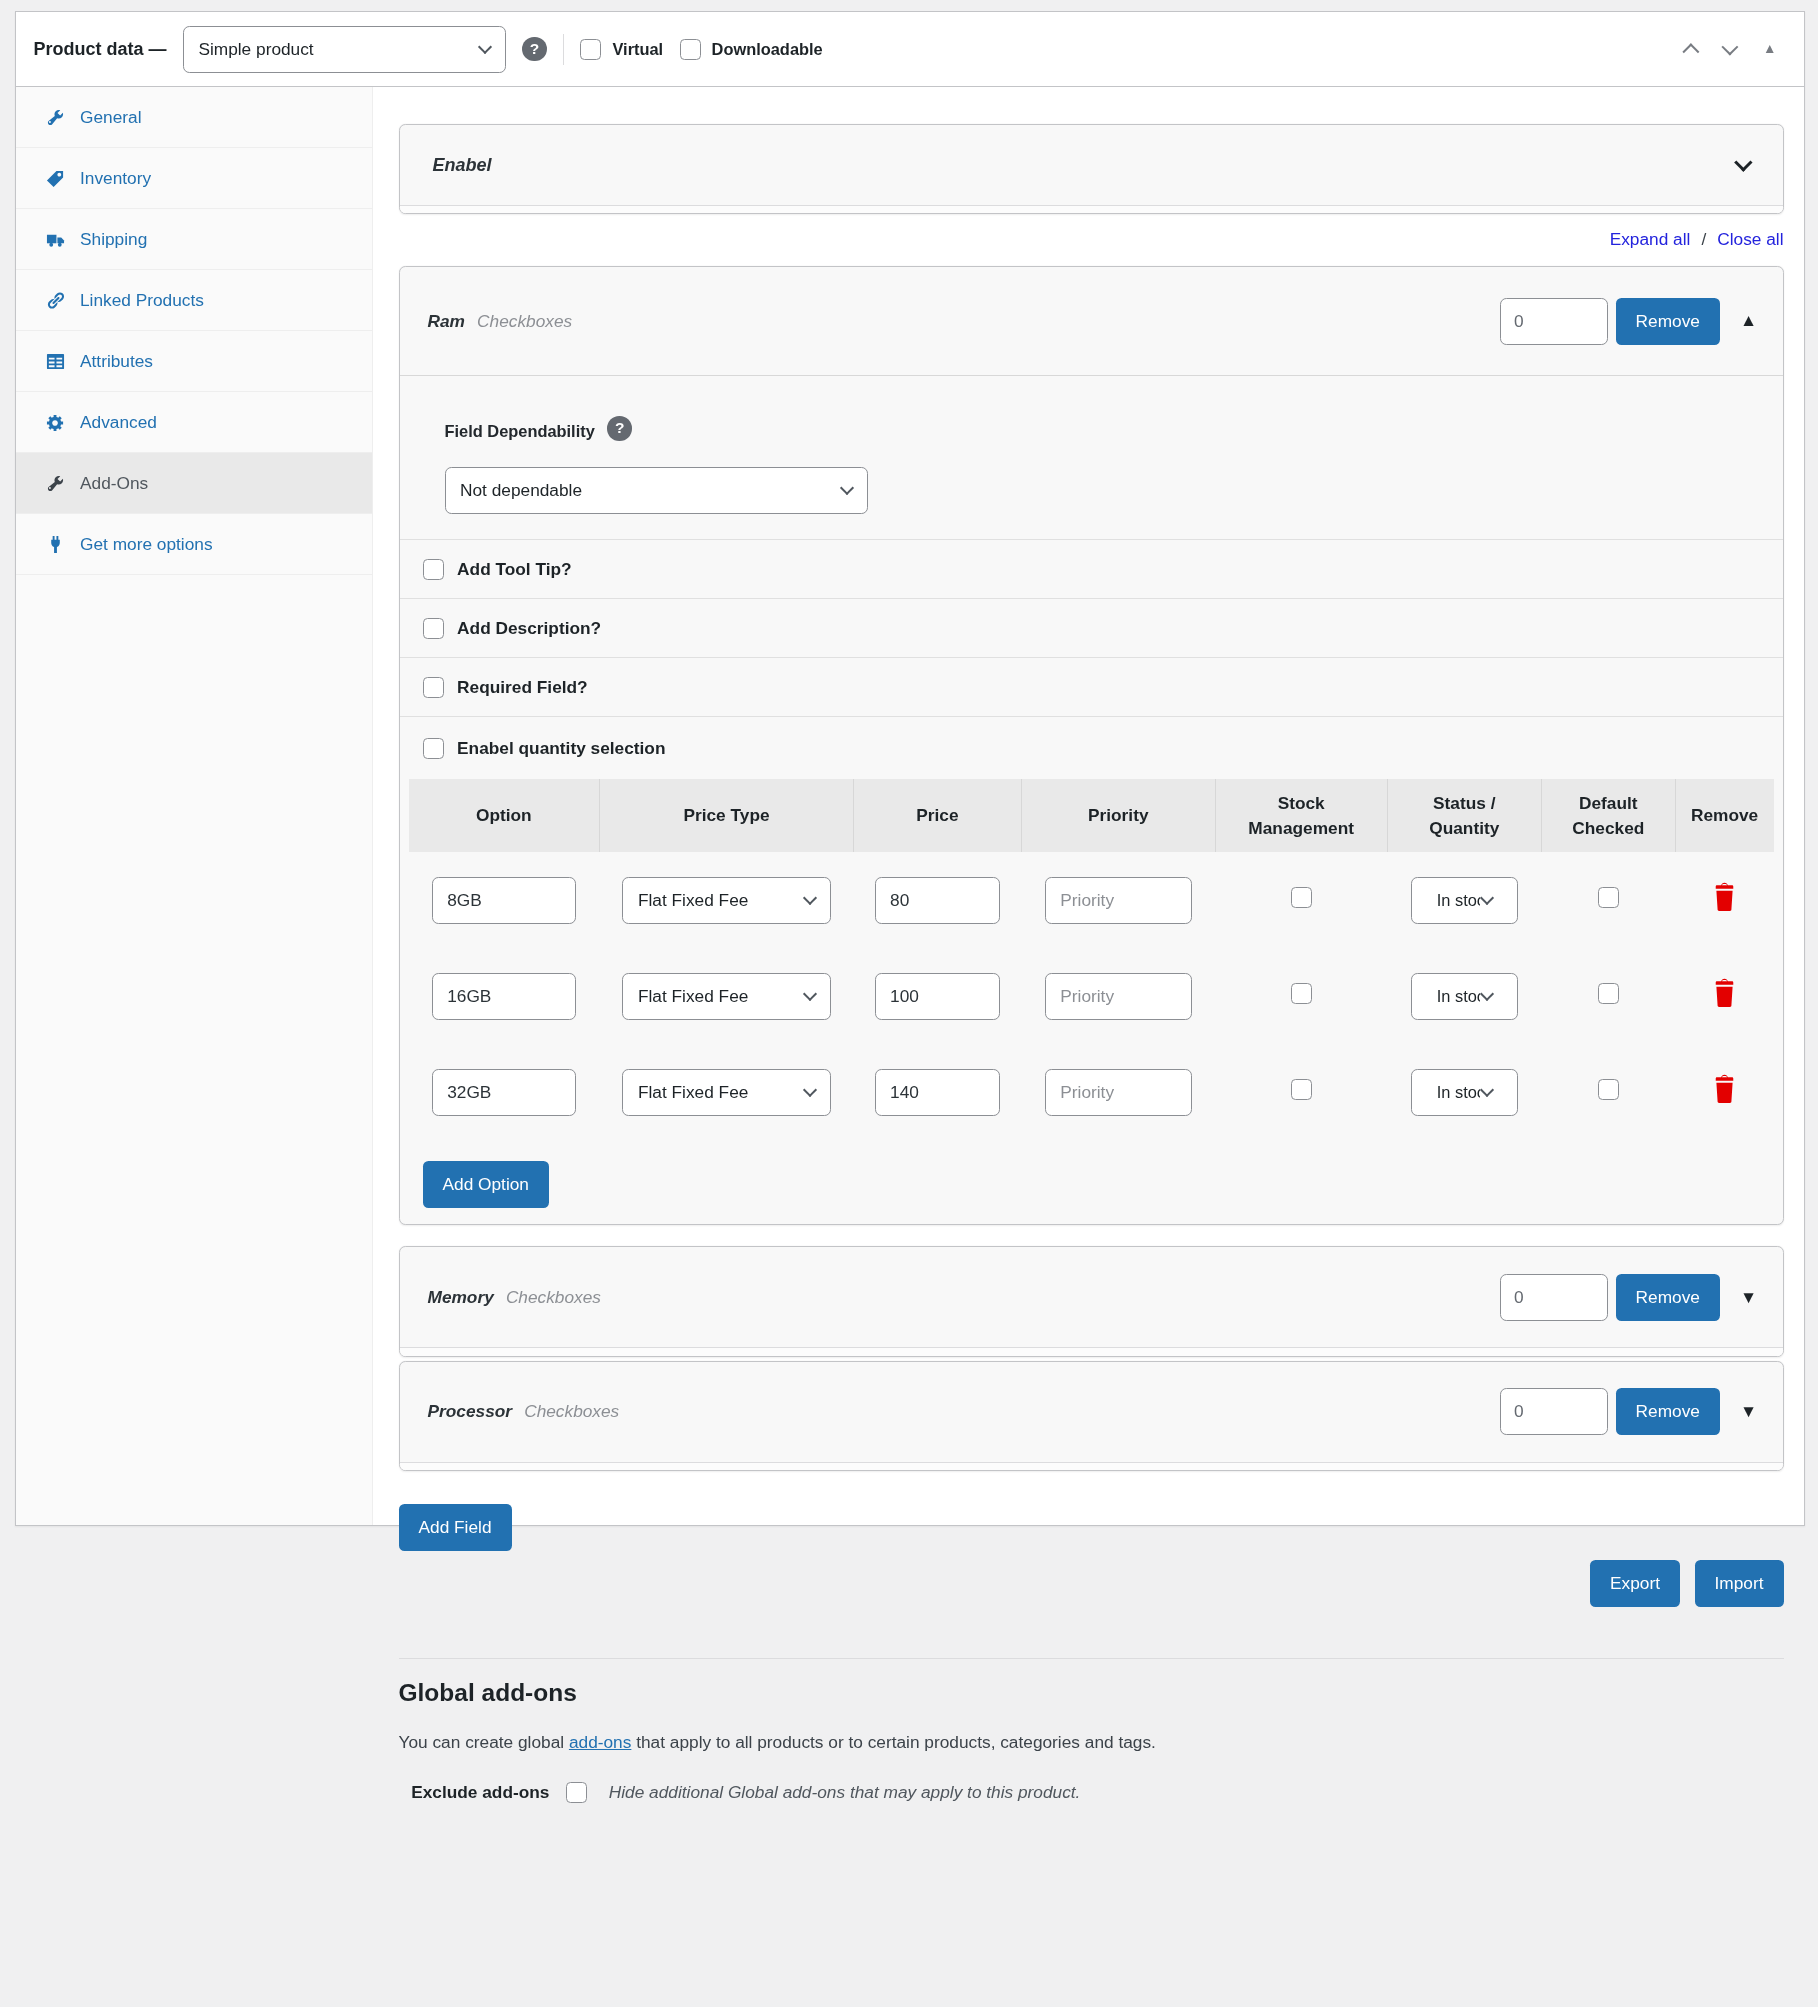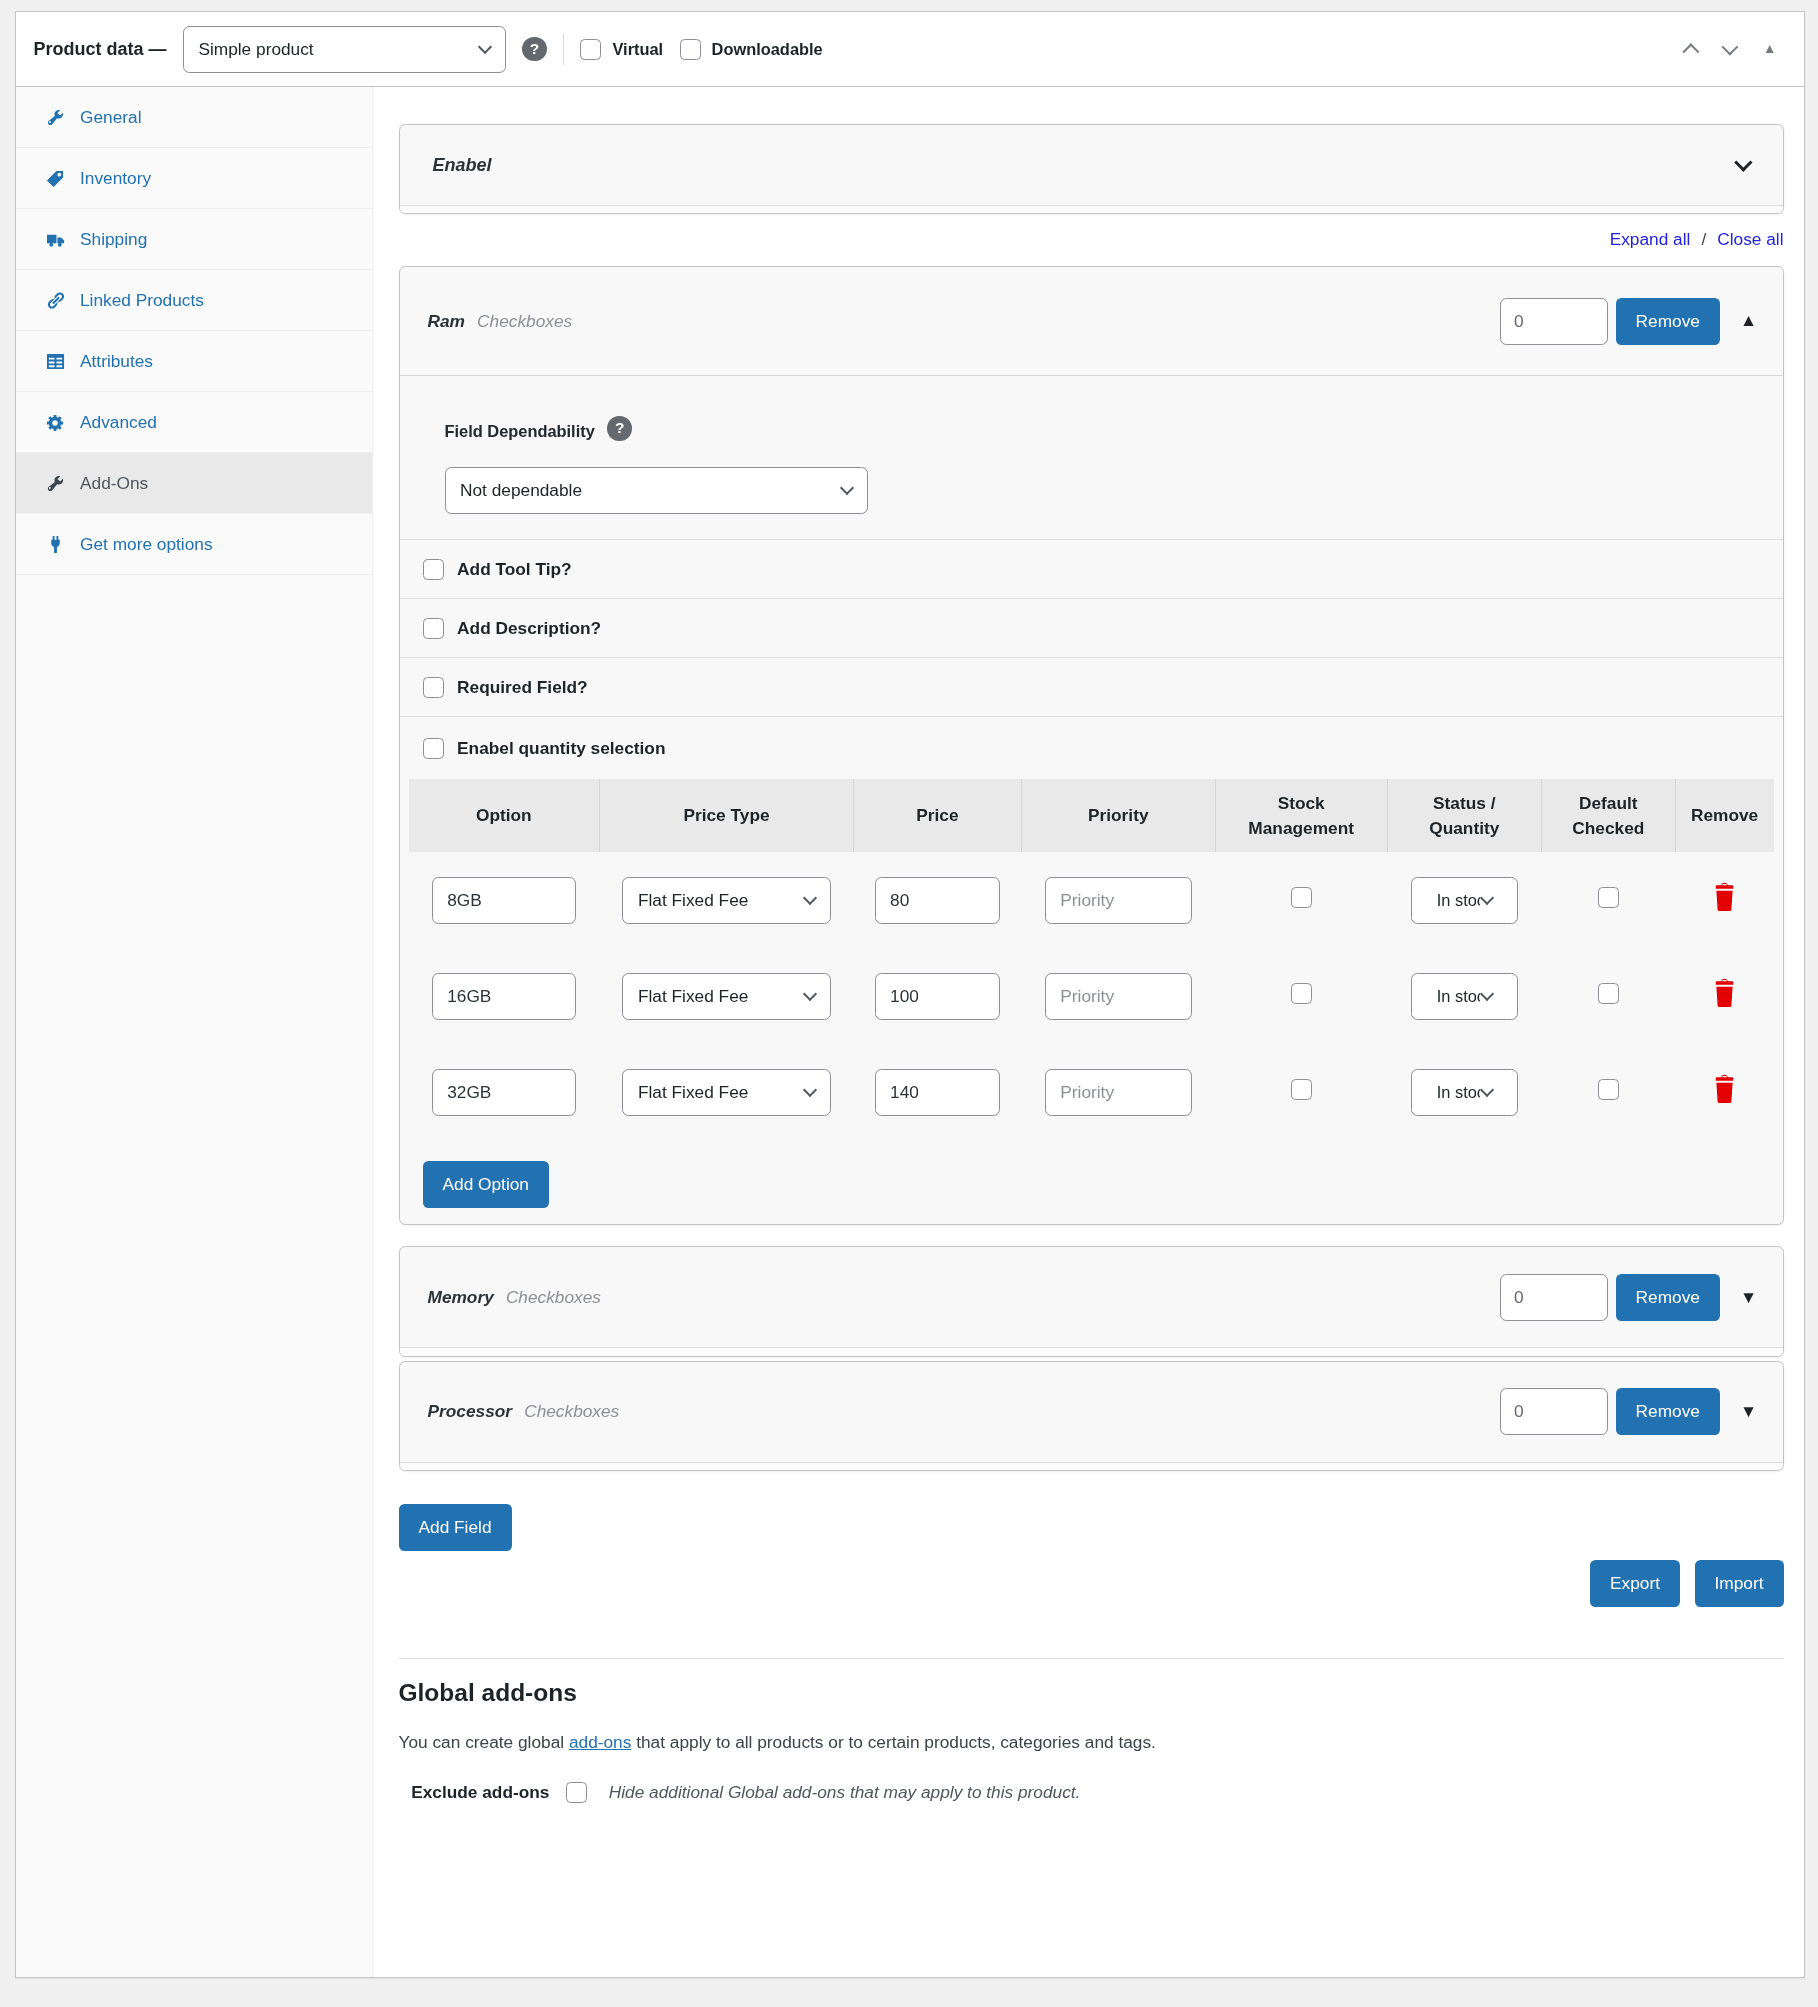--- a/index.html
+++ b/index.html
@@ -6,21 +6,21 @@
   html,body { width:1818px; height:2007px; }
   body {
     background:#f0f0f1;
     font-family:"Liberation Sans", sans-serif;
     color:#1d2327;
     position:relative;
     overflow:hidden;
     font-size:17.3px;
   }
   .metabox {
-    position:absolute; left:14.5px; top:11px; width:1790px; height:1967px;
+    position:absolute; left:14.5px; top:11px; width:1790px; height:1515px;
     background:#c4b5fd; border:0.9px solid #c3c4c7;
     box-shadow:0 0.9px 1.8px rgba(0,0,0,.06);
     display:flex; flex-direction:column;
   }
   
   .pd-header { height:75px; flex-shrink:0; border-bottom:0.9px solid #c3c4c7;
     display:flex; align-items:center; padding:0 18px; gap:16.4px; background:#fff; }
   .pd-title { font-size:18px; font-weight:bold; white-space:nowrap; }
   .sel { background:#fff; border:1.8px solid #8c8f94; border-radius:6.4px;
     display:flex; align-items:center; justify-content:space-between;

